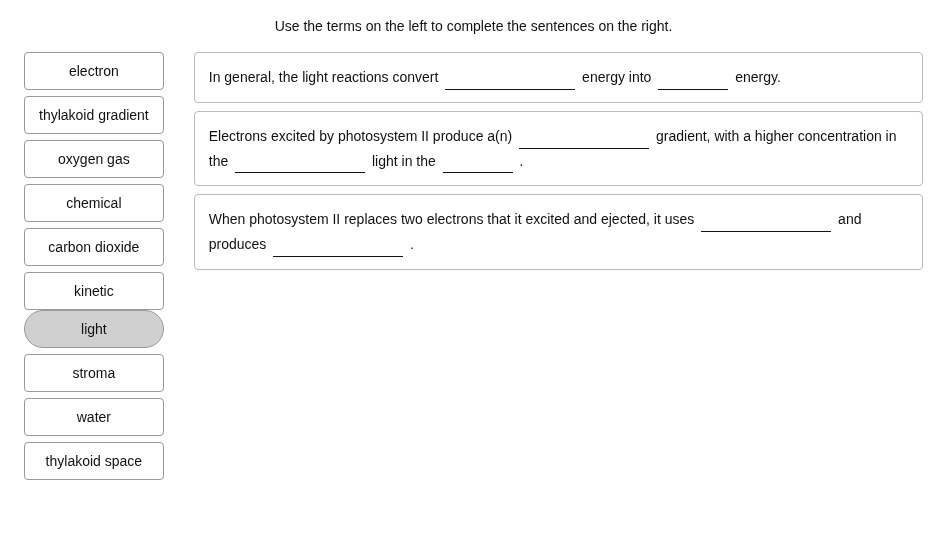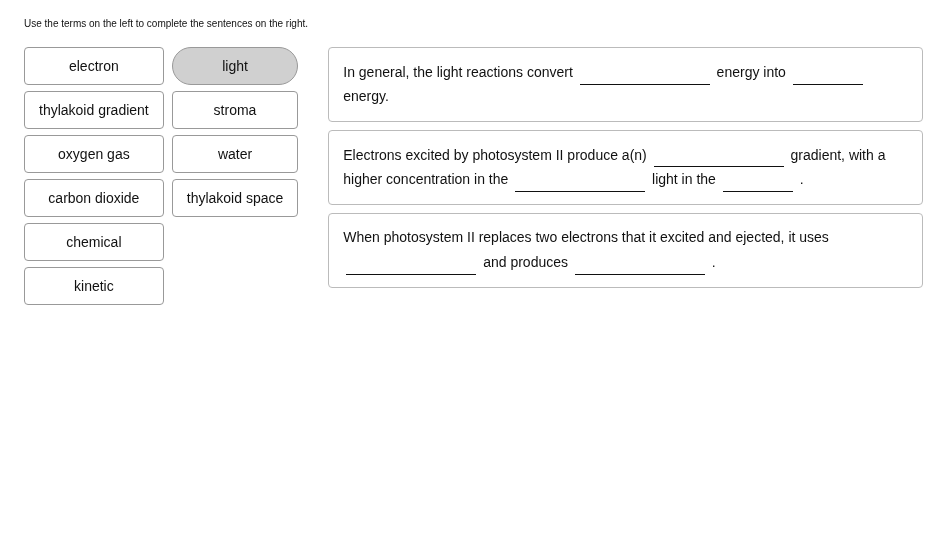--- a/index.html
+++ b/index.html
@@ -6,33 +6,33 @@
     body {
       background: #fff;
       font-family: Arial, sans-serif;
       font-size: 14px;
       color: #111;
       padding: 18px 24px;
       width: 947px;
       min-height: 542px;
     }
     .instruction {
-      font-size: 10px;
+      font-size: 14px;
       margin-bottom: 18px;
       color: #111;
+      text-align: center;
     }
     .main-layout {
       display: flex;
       gap: 10px;
       align-items: flex-start;
     }
     .terms-columns {
       display: flex;
-      gap: 8px;
-      flex-direction: row;
+      flex-direction: column;
       flex-shrink: 0;
     }
     .terms-col {
       display: flex;
       flex-direction: column;
       gap: 6px;
     }
     .term-box {
       border: 1.5px solid #999;
       border-radius: 4px;
@@ -81,22 +81,22 @@
 <body>
 
 <p class="instruction">Use the terms on the left to complete the sentences on the right.</p>
 
 <div class="main-layout">
   <div class="terms-columns">
     <div class="terms-col">
       <div class="term-box">electron</div>
       <div class="term-box">thylakoid gradient</div>
       <div class="term-box">oxygen gas</div>
+      <div class="term-box">chemical</div>
       <div class="term-box">carbon dioxide</div>
-      <div class="term-box">chemical</div>
       <div class="term-box">kinetic</div>
     </div>
     <div class="terms-col">
       <div class="term-box highlight">light</div>
       <div class="term-box">stroma</div>
       <div class="term-box">water</div>
       <div class="term-box">thylakoid space</div>
     </div>
   </div>
 

